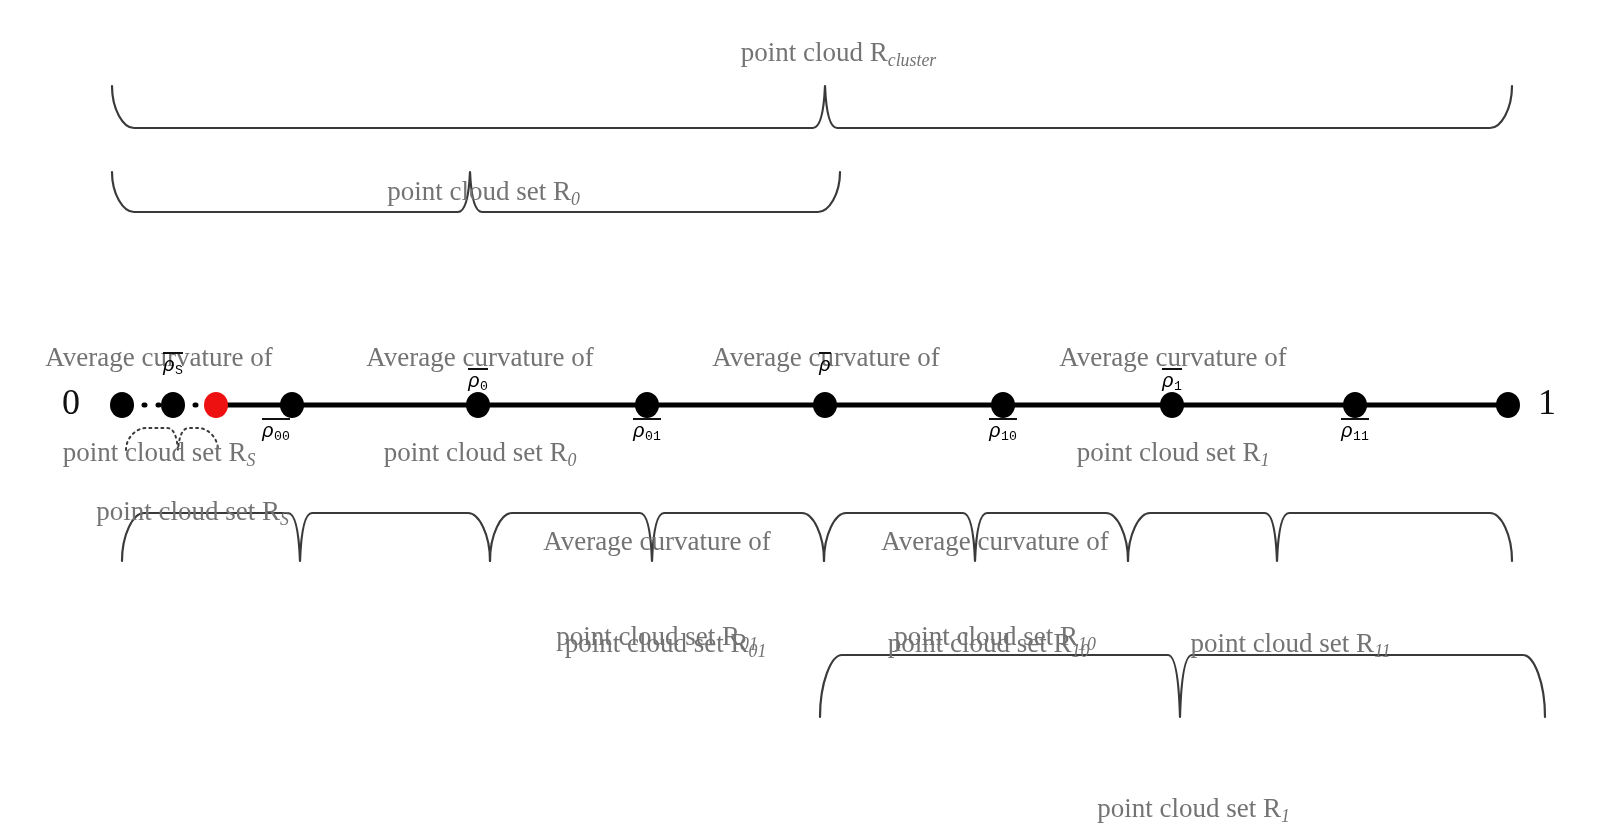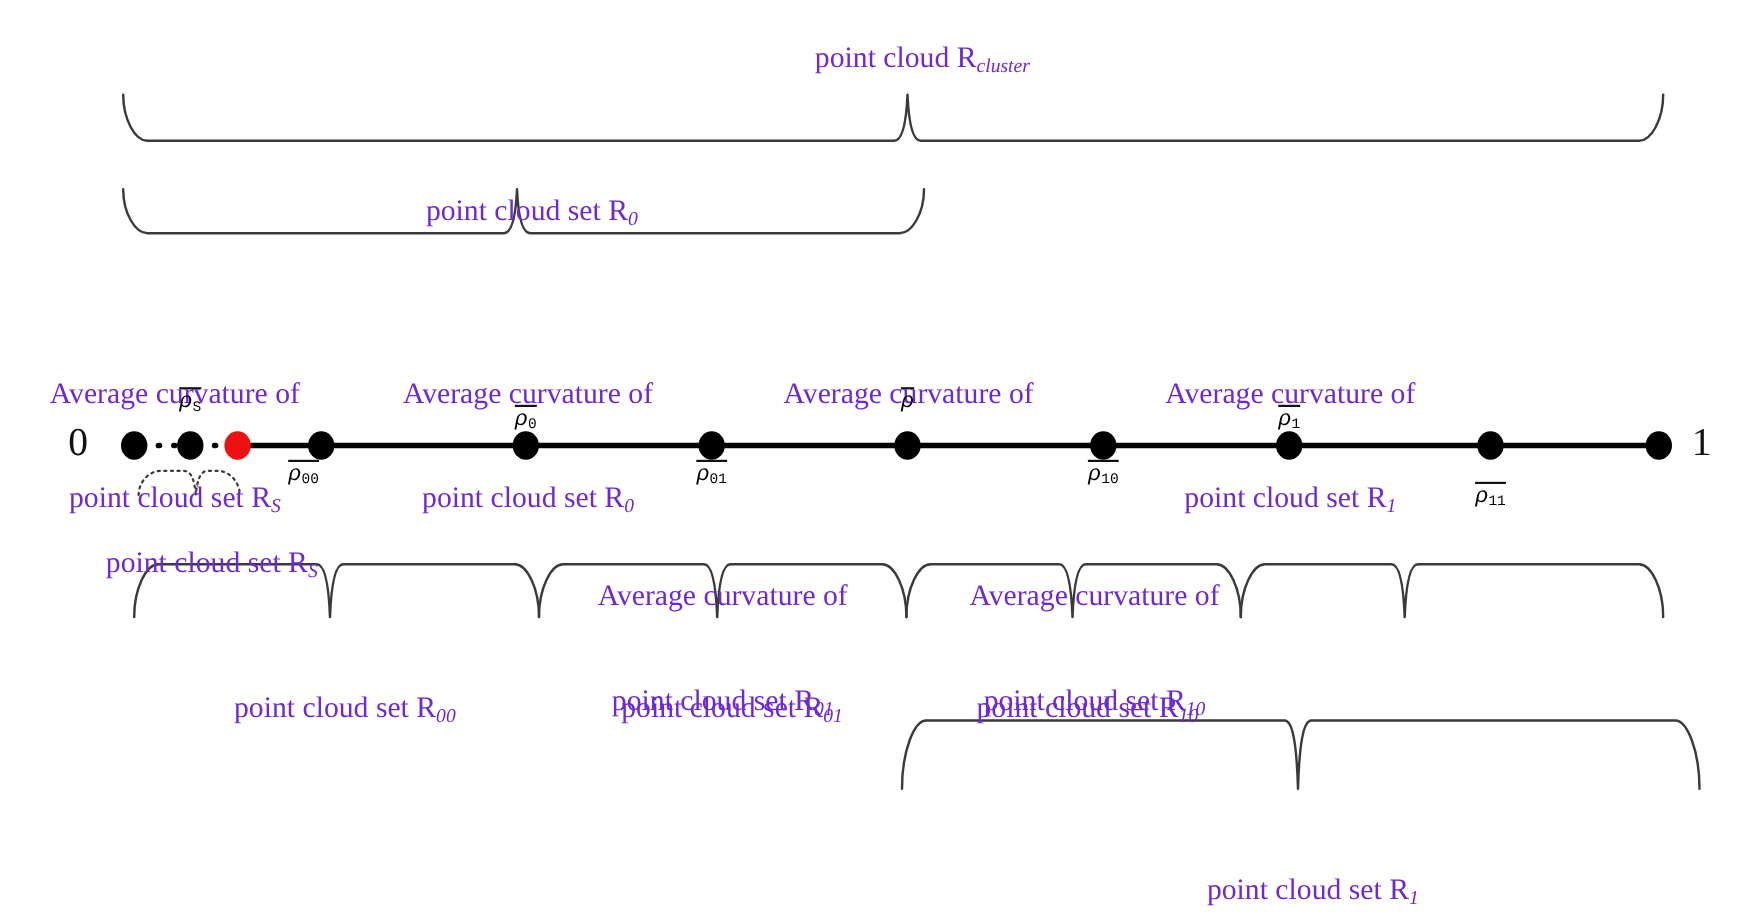--- a/index.html
+++ b/index.html
@@ -15,21 +15,21 @@
     font-family: "Liberation Serif", "DejaVu Serif", serif;
     color: #000000;
     overflow: hidden;
   }
   .lbl {
     position: absolute;
     font-size: 27px;
     line-height: 1.16;
     text-align: center;
     white-space: pre;
-    color: #6d28d9;
+    color: #737373;
   }
   .lbl.two-line { line-height: 1.18; }
   .sym {
     position: absolute;
     font-size: 20px;
     text-align: center;
     white-space: nowrap;
     font-style: italic;
     font-family: Liberation Mono, monospace;
   }
@@ -135,41 +135,41 @@
 
   <div class="lbl two-line" style="left:835px; top:462px; width:320px;">
     <div>Average curvature of</div>
     <div><span>point cloud set R</span><span class="it"><sub>10</sub></span></div>
   </div>
 
   <div class="lbl" style="left:24px; top:465px; width:310px;">
     <span>point cloud set R</span><span class="it"><sub>S</sub></span>
   </div>
 
-  <div class="lbl" style="left:145px; top:597px; width:310px;">
-    <span>point cloud set R</span><span class="it"><sub>00</sub></span>
-  </div>
   <div class="lbl" style="left:497px; top:597px; width:310px;">
     <span>point cloud set R</span><span class="it"><sub>01</sub></span>
   </div>
   <div class="lbl" style="left:820px; top:597px; width:310px;">
     <span>point cloud set R</span><span class="it"><sub>10</sub></span>
+  </div>
+  <div class="lbl" style="left:1122px; top:597px; width:310px;">
+    <span>point cloud set R</span><span class="it"><sub>11</sub></span>
   </div>
 
   <div class="lbl" style="left:1025px; top:762px; width:310px;">
     <span>point cloud set R</span><span class="it"><sub>1</sub></span>
   </div>
 
   <div class="endnum" style="left:62px; top:381px;">0</div>
   <div class="endnum" style="left:1538px; top:381px;">1</div>
 
   <div id="symbol-layer">
       <div class="sym" style="left: 113px; top: 352px; width: 120px;"><span class="bar-wrap"><span>ρ</span><sub style="font-style: normal;">S</sub></span></div>
       <div class="sym" style="left: 216px; top: 418px; width: 120px;"><span class="bar-wrap"><span>ρ</span><sub style="font-style: normal;">00</sub></span></div>
       <div class="sym" style="left: 418px; top: 368px; width: 120px;"><span class="bar-wrap"><span>ρ</span><sub style="font-style: normal;">0</sub></span></div>
       <div class="sym" style="left: 587px; top: 418px; width: 120px;"><span class="bar-wrap"><span>ρ</span><sub style="font-style: normal;">01</sub></span></div>
       <div class="sym" style="left: 765px; top: 352px; width: 120px;"><span class="bar-wrap"><span>ρ</span></span></div>
       <div class="sym" style="left: 943px; top: 418px; width: 120px;"><span class="bar-wrap"><span>ρ</span><sub style="font-style: normal;">10</sub></span></div>
       <div class="sym" style="left: 1112px; top: 368px; width: 120px;"><span class="bar-wrap"><span>ρ</span><sub style="font-style: normal;">1</sub></span></div>
-      <div class="sym" style="left: 1295px; top: 418px; width: 120px; margin-top: 20px;"><span class="bar-wrap"><span>ρ</span><sub style="font-style: normal;">11</sub></span></div>
+      <div class="sym" style="left: 1295px; top: 418px; width: 120px;"><span class="bar-wrap"><span>ρ</span><sub style="font-style: normal;">11</sub></span></div>
     </div>
 
 </div>
 
 </body></html>

